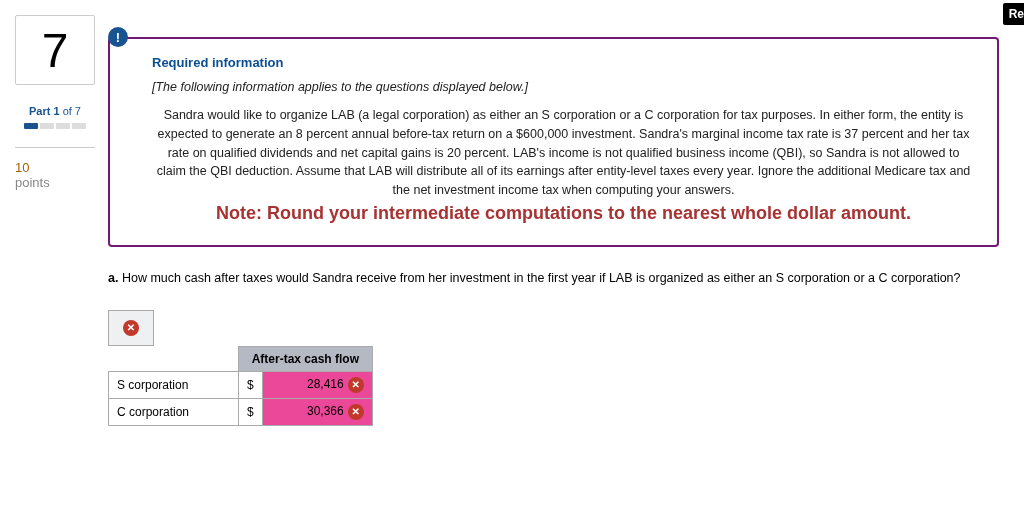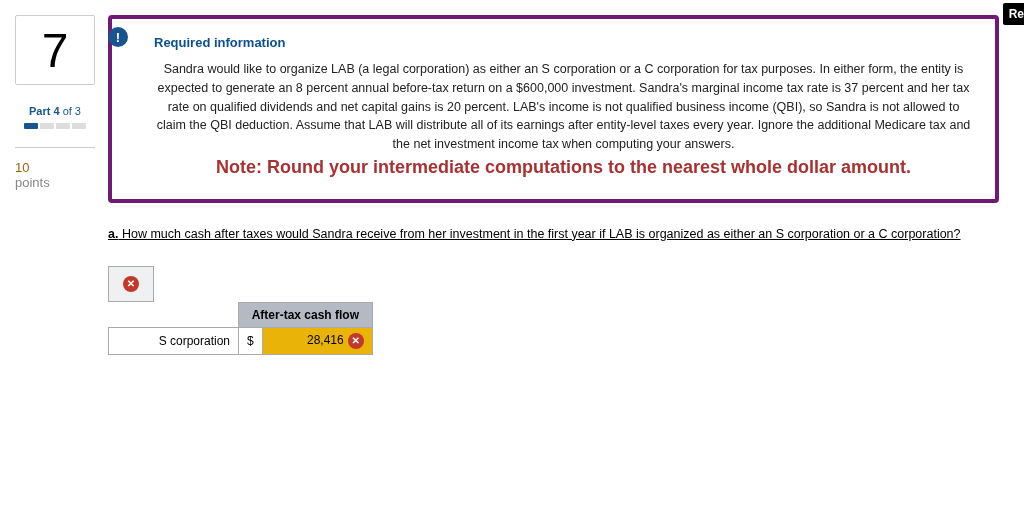--- a/index.html
+++ b/index.html
@@ -72,21 +72,22 @@
       border-radius: 50%;
       background: #1a5490;
       color: #fff;
       display: flex;
       align-items: center;
       justify-content: center;
       font-size: 13px;
       font-weight: bold;
     }
     .info-box {
-      border: 4px solid #701a75;
+      margin-top: 22px;
+      border: 2px solid #701a75;
       border-radius: 4px;
       padding: 16px 22px 18px 42px;
     }
     .req-title {
       color: #0b4f91;
       font-weight: bold;
       font-size: 13px;
       margin-bottom: 10px;
     }
     .italic-line {
@@ -103,21 +104,20 @@
     }
     .note-line {
       color: #a83232;
       font-weight: bold;
       font-size: 18px;
     }
     .question-text {
       margin-top: 22px;
       font-size: 12.5px;
       line-height: 1.5;
-      text-decoration: underline;
     }
     .question-text .q-letter { font-weight: bold; }
     .feedback-banner {
       margin-top: 22px;
       border: 1px solid #aaa;
       background: #eef0f2;
       padding: 9px 14px;
       display: inline-flex;
       align-items: center;
       gap: 8px;
@@ -146,31 +146,31 @@
       padding: 5px 8px;
     }
     .answer-table th {
       background: #b5b9c4;
       font-weight: bold;
       text-align: center;
     }
     .answer-table .row-label {
       width: 130px;
       background: #fff;
-      text-align: right;
+      text-align: left;
     }
     .answer-table .currency {
       width: 18px;
       text-align: left;
       background: #fff;
     }
     .answer-table .value-cell {
       width: 110px;
       text-align: right;
-      background: #eab308;
+      background: #ec4899;
       white-space: nowrap;
     }
     .value-cell .val { display: inline-block; margin-right: 4px; }
     .value-cell .x-circle { vertical-align: middle; }
     .top-right-btn {
       position: absolute;
       right: 0;
       top: 3px;
       background: #000;
       color: #fff;
@@ -184,38 +184,39 @@
 </head>
 <body>
 
 <div class="top-right-btn">Re</div>
 
 <div class="left-col">
   <div class="q-number-box">
     <span>7</span>
   </div>
   <div class="part-label">
-    <span>Part 4</span><span class="of"> of 3</span>
+    <span>Part 1</span><span class="of"> of 7</span>
   </div>
   <div class="progress-bar">
     <div class="progress-seg active"></div>
     <div class="progress-seg"></div>
     <div class="progress-seg"></div>
     <div class="progress-seg"></div>
   </div>
   <div class="divider"></div>
   <div class="points-num">10</div>
   <div class="points-label">points</div>
 </div>
 
 <div class="main-col">
   <div class="alert-icon">!</div>
 
   <div class="info-box">
     <div class="req-title">Required information</div>
+    <div class="italic-line">[The following information applies to the questions displayed below.]</div>
     <div class="body-text">
       <span>Sandra would like to organize LAB (a legal corporation) as either an S corporation or a C corporation for tax purposes. In either form, the entity is expected to generate an 8 percent annual before-tax return on a $600,000 investment. Sandra's marginal income tax rate is 37 percent and her tax rate on qualified dividends and net capital gains is 20 percent. LAB's income is not qualified business income (QBI), so Sandra is not allowed to claim the QBI deduction. Assume that LAB will distribute all of its earnings after entity-level taxes every year. Ignore the additional Medicare tax and the net investment income tax when computing your answers.</span><br>
       <span class="note-line">Note: Round your intermediate computations to the nearest whole dollar amount.</span>
     </div>
   </div>
 
   <div class="question-text">
     <span class="q-letter">a.</span><span> How much cash after taxes would Sandra receive from her investment in the first year if LAB is organized as either an S corporation or a C corporation?</span>
   </div>
 
@@ -231,15 +232,22 @@
       <th class="row-label" style="background:#fff;border-top:1px solid #fff;border-left:1px solid #fff;"></th>
       <th colspan="2">After-tax cash flow</th>
     </tr>
     <tr>
       <td class="row-label">S corporation</td>
       <td class="currency">$</td>
       <td class="value-cell">
         <span class="val">28,416</span><span class="x-circle">✕</span>
       </td>
     </tr>
+    <tr>
+      <td class="row-label">C corporation</td>
+      <td class="currency">$</td>
+      <td class="value-cell">
+        <span class="val">30,366</span><span class="x-circle">✕</span>
+      </td>
+    </tr>
   </tbody>
     </table>
 </div>
 
 </body></html>

